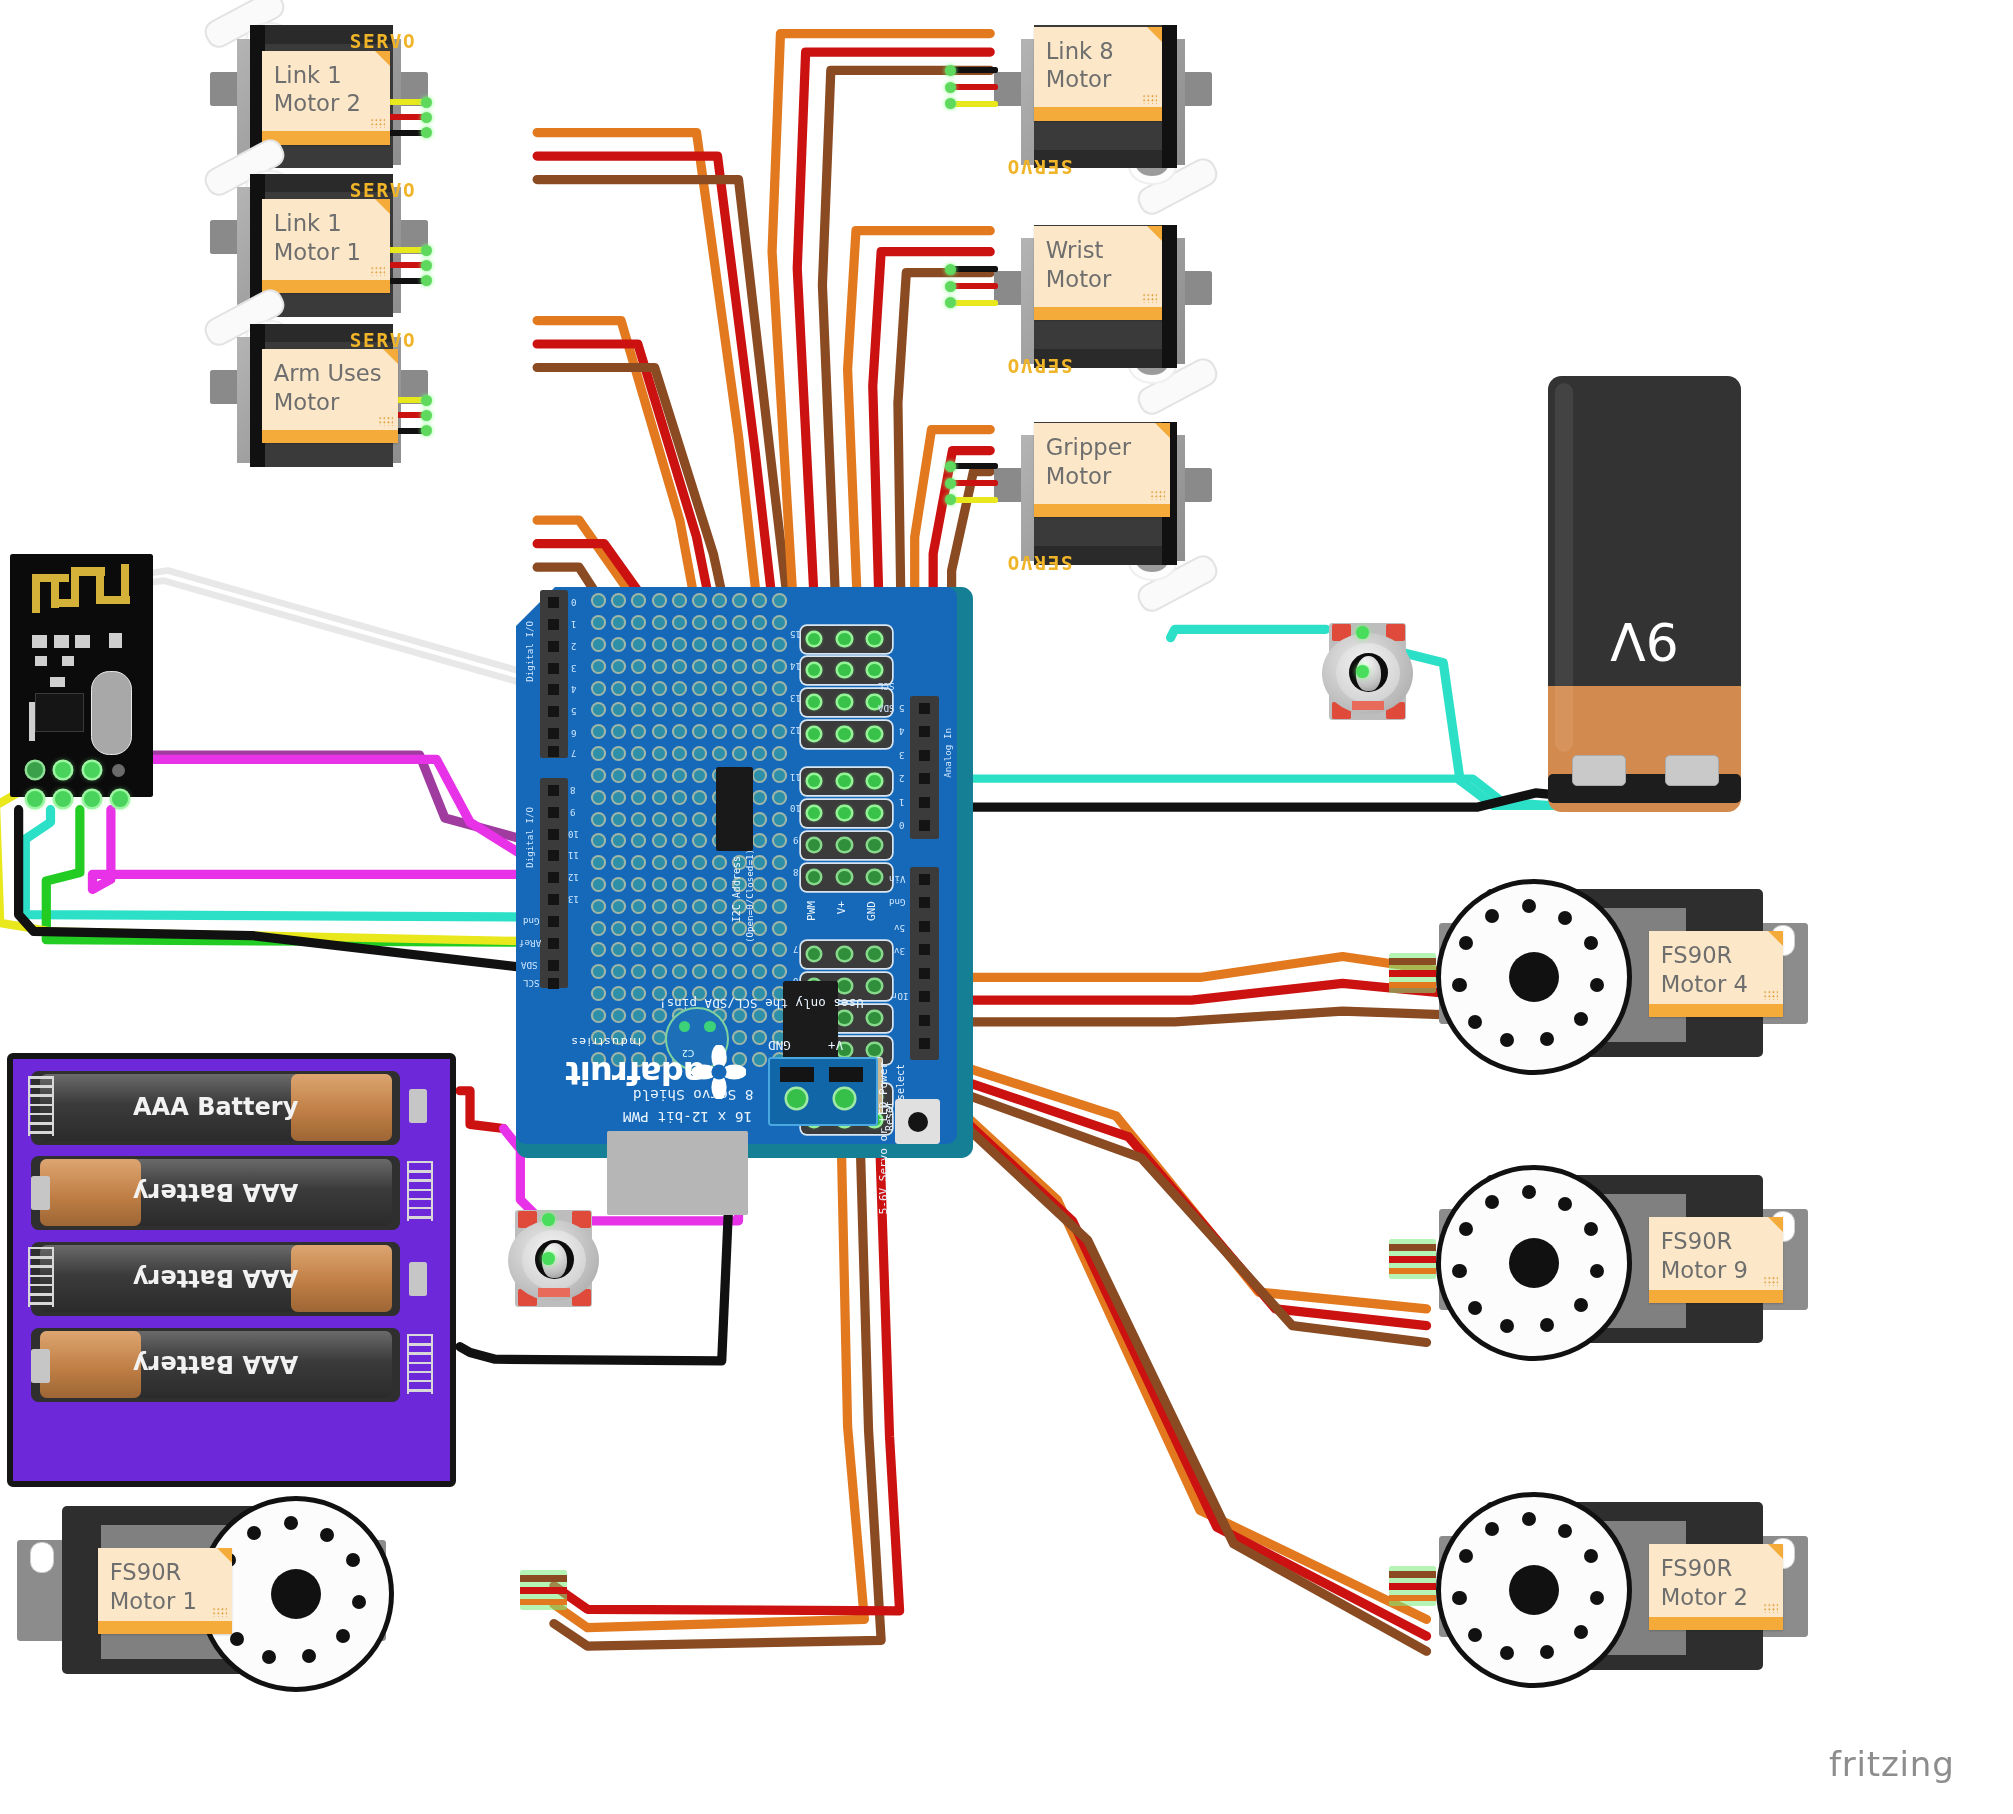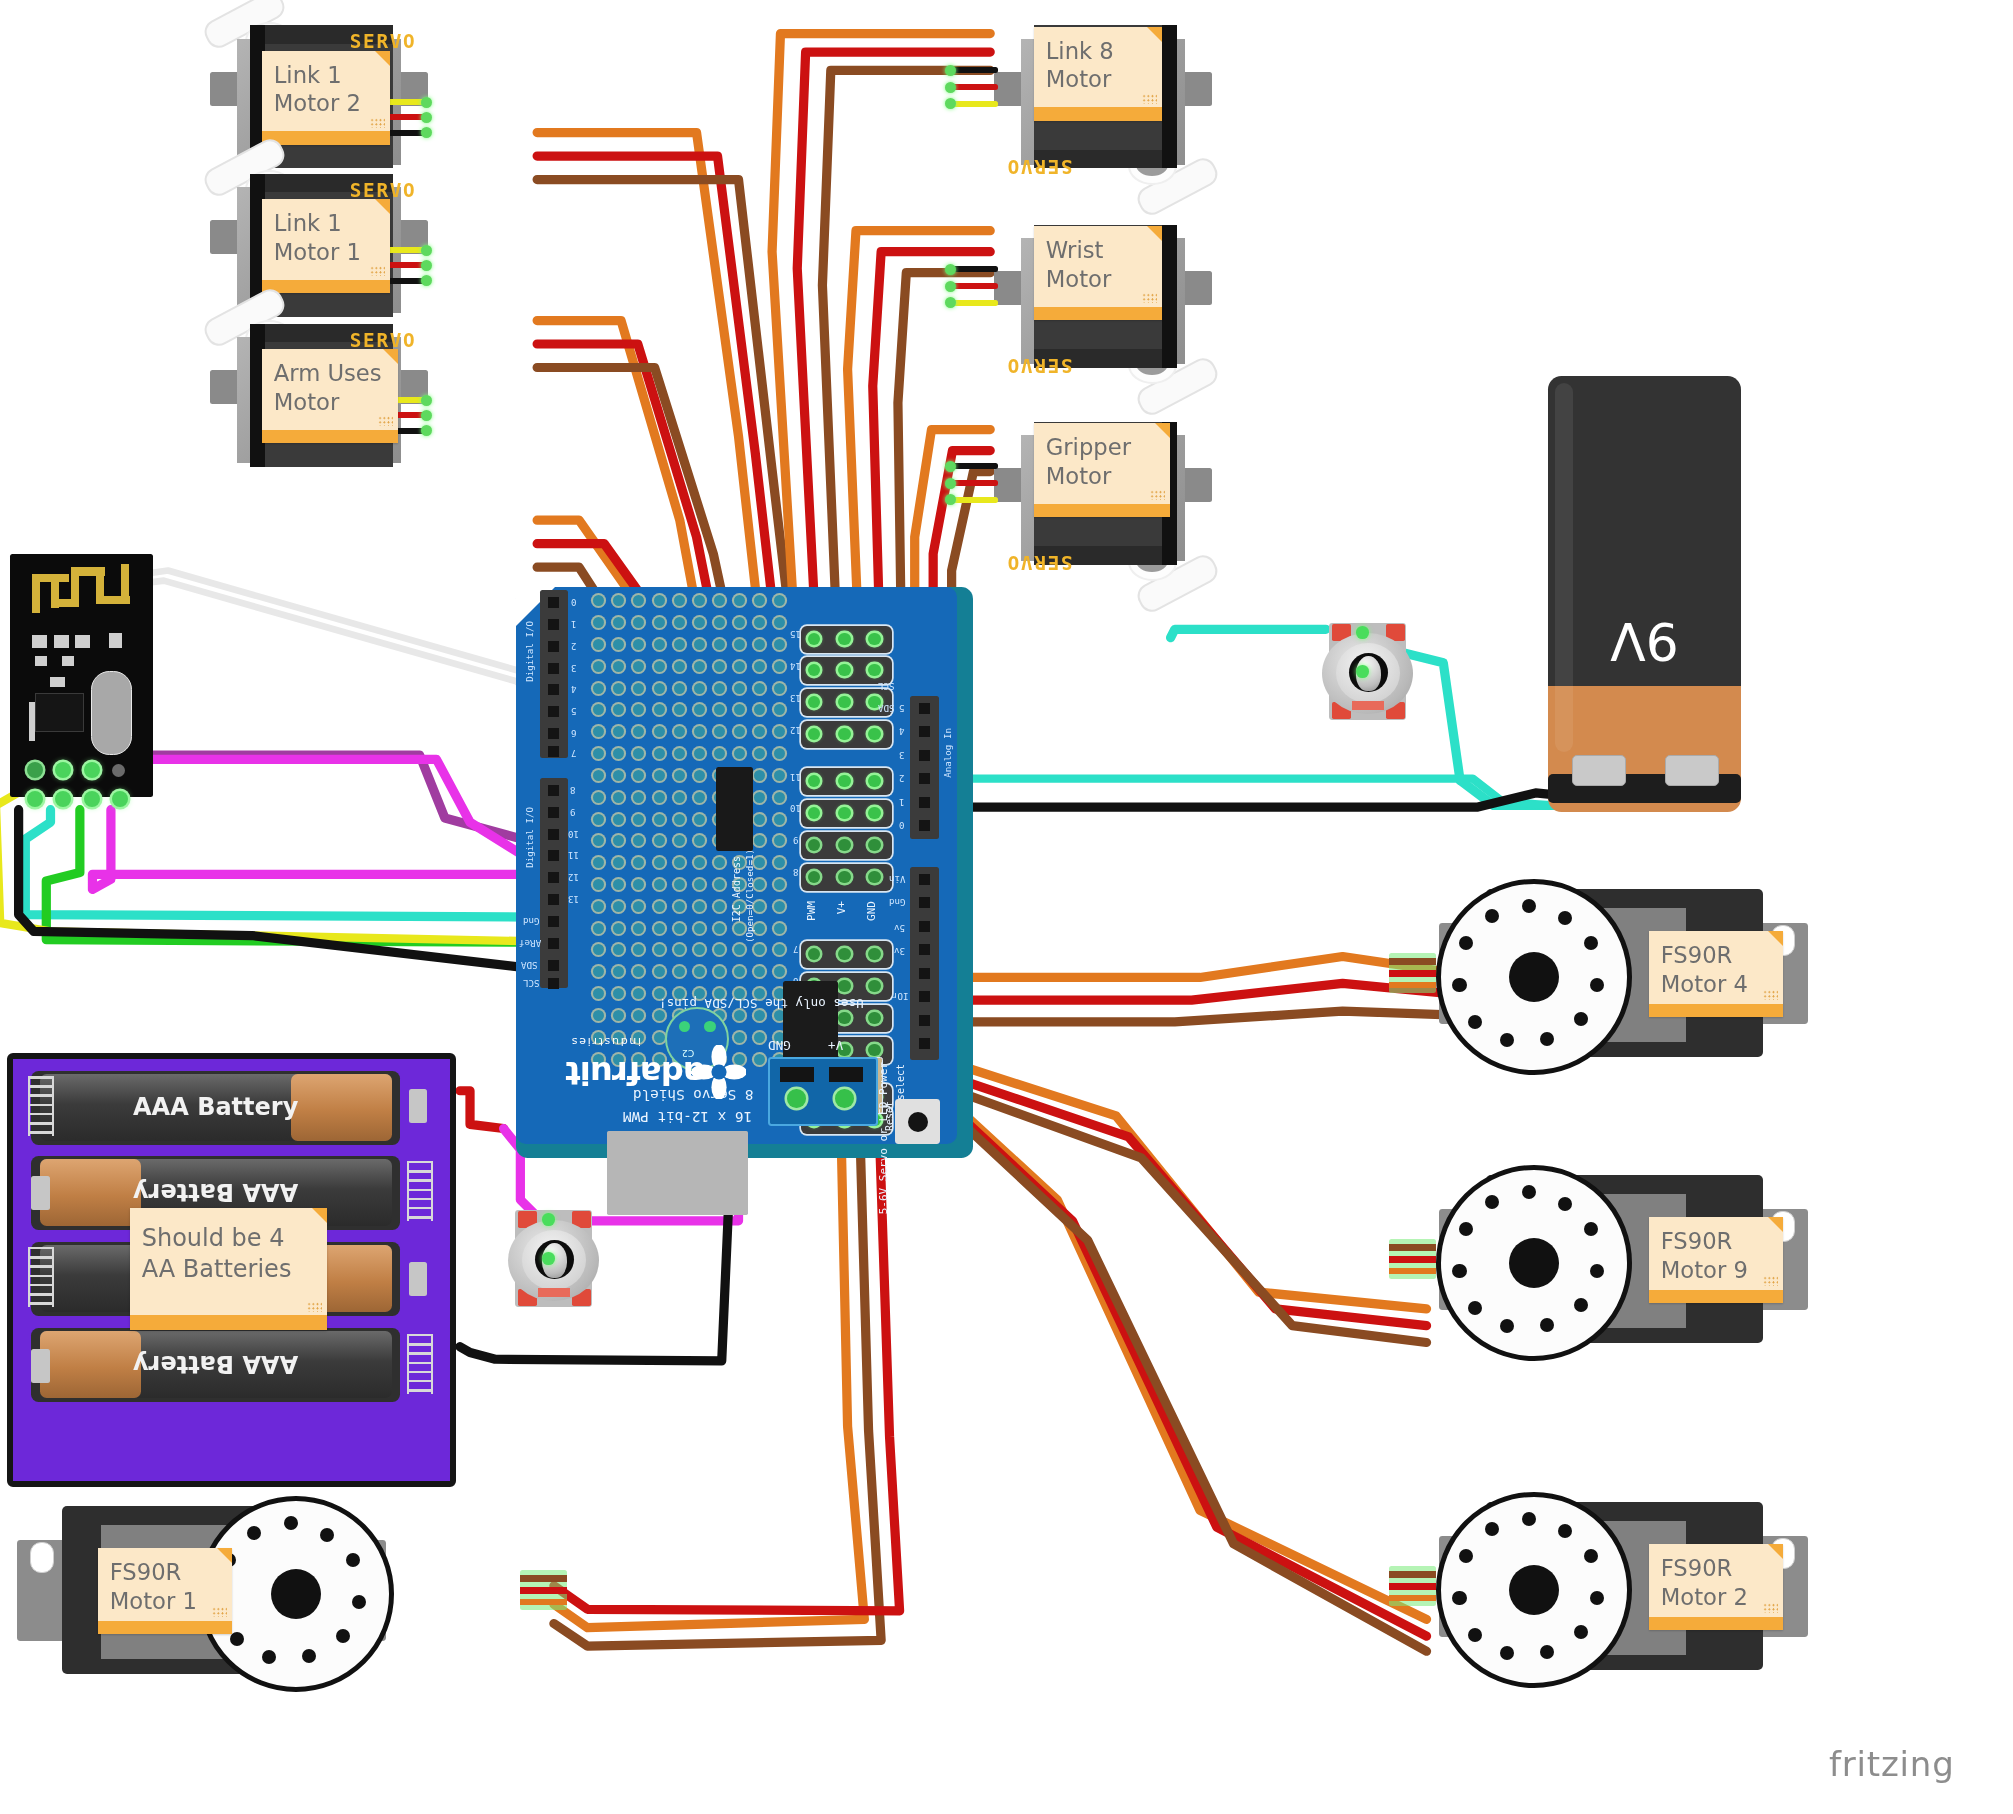--- a/index.html
+++ b/index.html
@@ -883,29 +883,20 @@
     </div>
     <div class="spring" style="left:15px;top:17px;"></div>
     <div class="contact" style="left:396px;top:30px;"></div>
     <div class="contact" style="left:18.5px;top:117px;"></div>
     <div class="spring" style="left:394px;top:102px;"></div>
     <div class="spring" style="left:15px;top:188px;"></div>
     <div class="contact" style="left:396px;top:203px;"></div>
     <div class="contact" style="left:18.5px;top:290px;"></div>
     <div class="spring" style="left:394px;top:275px;"></div>
   </div>
-  <div id="aaanote">
-    <div style="position:absolute;right:0;top:0;width:0;height:0;border-left:15px solid transparent;border-top:15px solid #f5ab3a;"></div>
-    <div style="position:absolute;left:0;bottom:0;width:100%;height:15px;background:#f5ab3a;"></div>
-    <div style="position:absolute;right:5px;bottom:18.5px;width:15px;height:10px;background-image:radial-gradient(#e0a040 0.8px,transparent 1px);background-size:4.2px 4.2px;"></div>
-    <div style="position:absolute;left:11.7px;top:15px;font-size:24px;color:#6e6e6e;line-height:1.3;">
-      <div>Should be 4</div>
-      <div>AA Batteries</div>
-    </div>
-  </div>
 
   <div id="nrf">
     <div class="ant">
       <div class="antseg" style="left:0;top:10px;width:8.4px;height:39px;"></div>
       <div class="antseg" style="left:0;top:10px;width:37px;height:8.4px;"></div>
       <div class="antseg" style="left:18.5px;top:10px;width:8.4px;height:34px;"></div>
       <div class="antseg" style="left:18.5px;top:35px;width:28.5px;height:8.4px;"></div>
       <div class="antseg" style="left:39px;top:3.4px;width:8.4px;height:40px;"></div>
       <div class="antseg" style="left:39px;top:3.4px;width:34px;height:8.4px;"></div>
       <div class="antseg" style="left:64px;top:3.4px;width:8.4px;height:37px;"></div>

